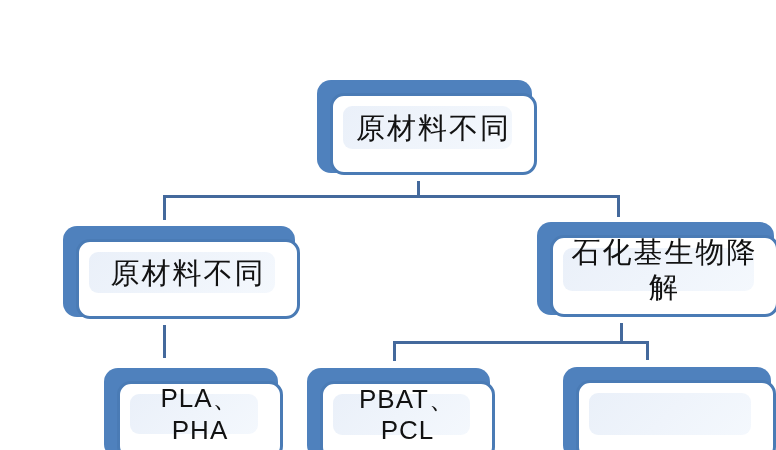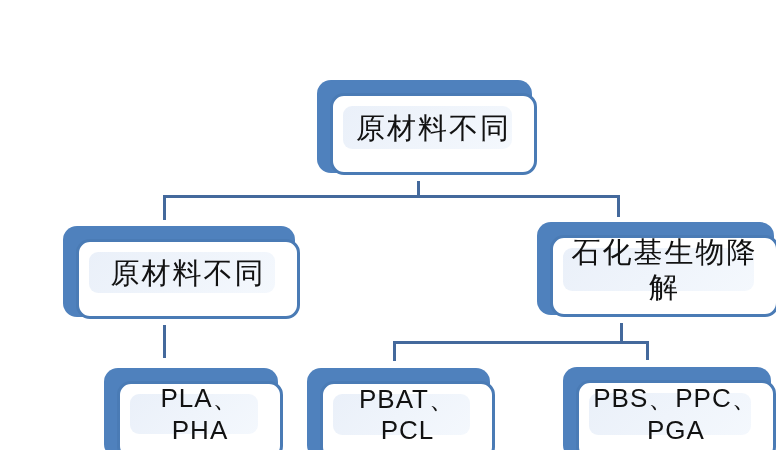--- a/index.html
+++ b/index.html
@@ -101,18 +101,16 @@
     <div class="node-face">
       <div class="node-fill"></div>
       <div class="node-label">PBAT、PCL</div>
     </div>
   </div>
 
   <div class="node latin" style="left:536px;top:340px;width:216px;height:97px;">
     <div class="node-shadow"></div>
     <div class="node-face">
       <div class="node-fill"></div>
-      <div class="node-label">PBS、PPC、
-PGA</div>
     </div>
   </div>
 
 </div>
 
 </body></html>

